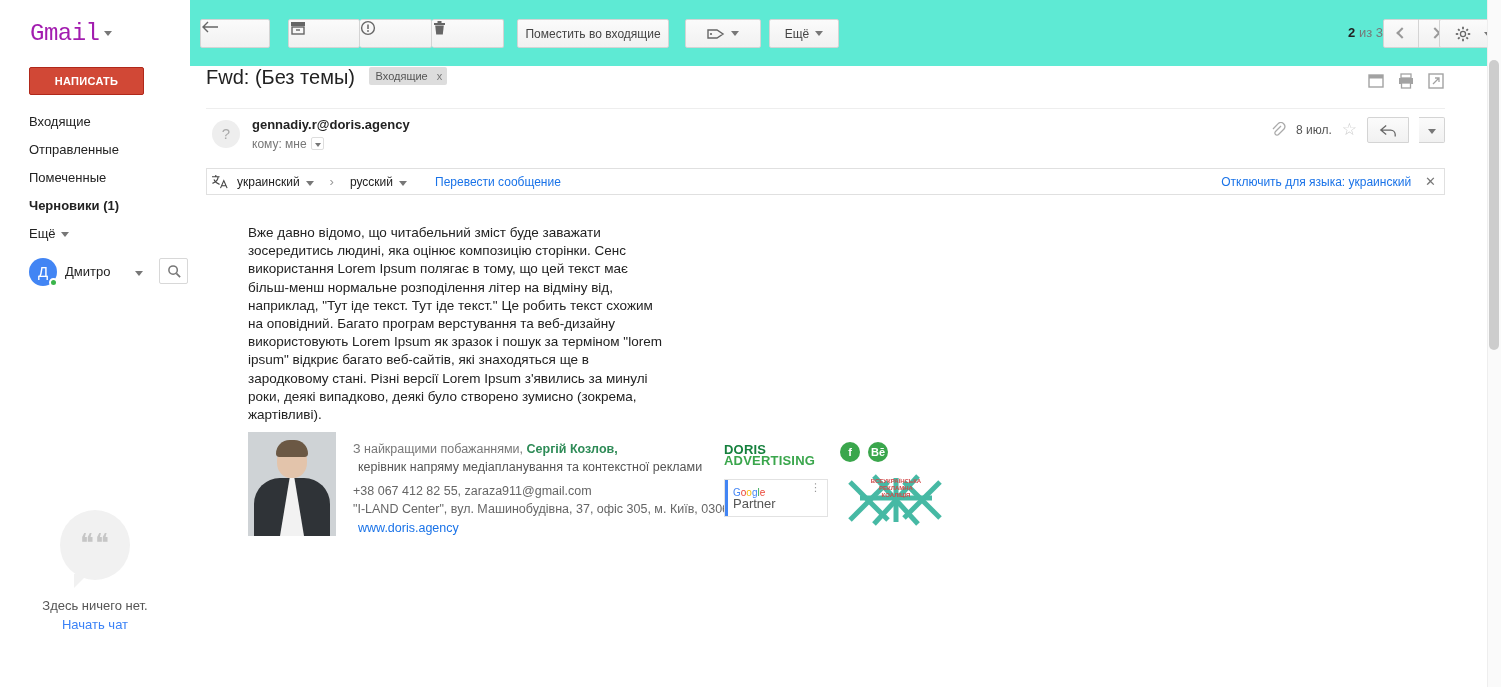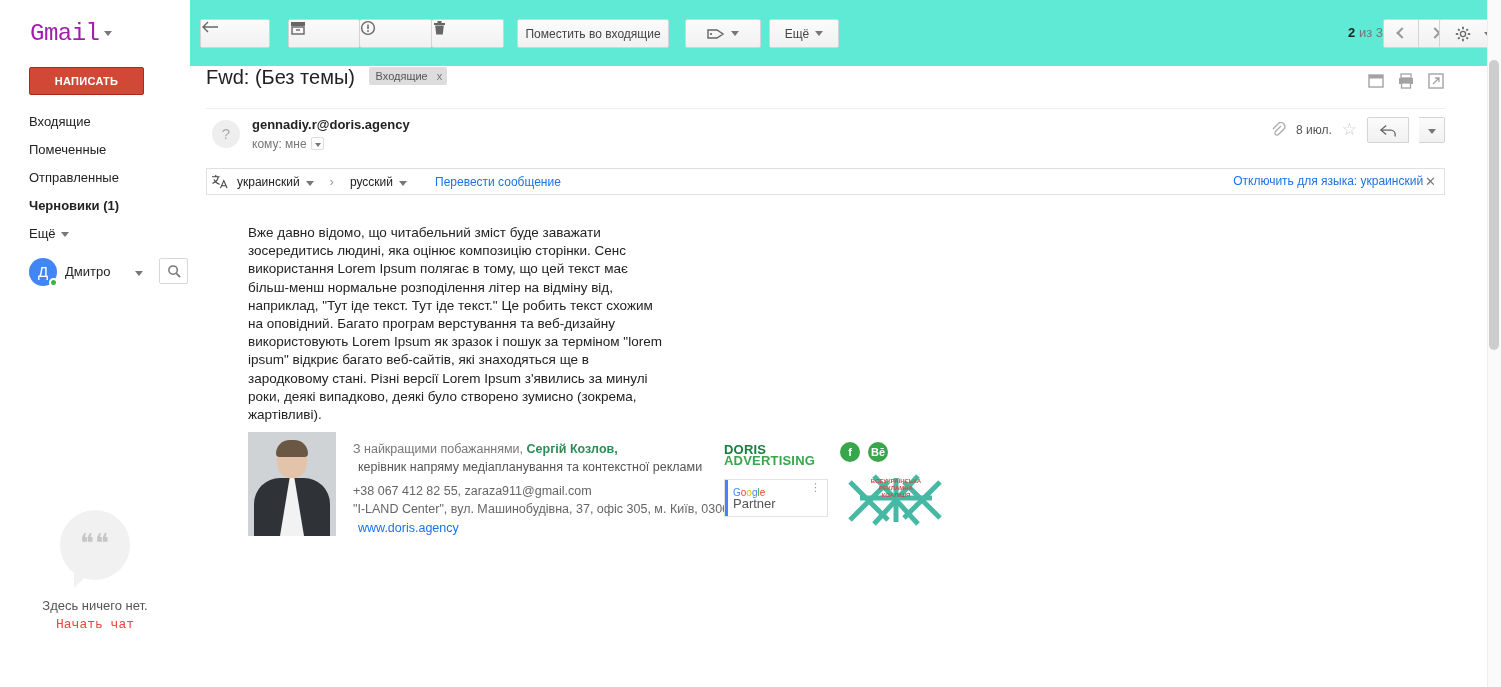--- a/index.html
+++ b/index.html
@@ -84,21 +84,21 @@
   .hangouts-bubble::after {
     content: ""; position: absolute; left: 14px; bottom: -8px;
     border-top: 14px solid #f1f1f1; border-right: 14px solid transparent;
   }
   .hangouts-quote {
     position: absolute; left: 0; right: 0; top: 24px;
     font-size: 26px; color: #c6c6c6; font-family: "Liberation Serif", serif;
     line-height: 20px; letter-spacing: 1px;
   }
   .hangouts-empty { font-size: 13px; color: #555; margin-bottom: 4px; }
-  .hangouts-start { font-size: 13px; color: #ef4444; cursor: pointer; font-family: Liberation Mono, monospace; }
+  .hangouts-start { font-size: 13px; color: #3b82f6; cursor: pointer; }
 
   
   .toolbar {
     position: absolute; left: 190px; top: 0; right: 0; height: 66px;
     background: #5eead4;
   }
   .tb-btn {
     position: absolute; top: 19px; height: 29px;
     background: linear-gradient(#fbfbfb, #f1f1f1);
     border: 1px solid #d4d4d4; border-radius: 2px;
@@ -202,21 +202,21 @@
   
   .translate-bar {
     position: absolute; left: 206px; top: 168px; right: 56px; height: 27px;
     border: 1px solid #e0e0e0; background: #fff;
     display: flex; align-items: center; font-size: 12px; color: #333;
   }
   .tr-icon { width: 26px; display: flex; justify-content: center; align-items: center; color: #555; }
   .tr-lang { padding: 0 4px; cursor: pointer; color: #222; }
   .tr-arrow { color: #999; margin: 0 12px; font-size: 13px; }
   .tr-link { color: #1a73e8; cursor: pointer; margin-left: 24px; }
-  .tr-right { margin-left: auto; display: flex; gap: 2px; padding-right: 8px; }
+  .tr-right { margin-left: auto; display: flex; align-items: center; gap: 14px; padding-right: 8px; }
   .tr-off { color: #1a73e8; cursor: pointer; }
   .tr-close { color: #777; cursor: pointer; font-size: 13px; }
 
   
   .body-text {
     position: absolute; left: 248px; top: 224px; width: 420px;
     font-size: 13.5px; line-height: 18.2px; color: #222;
   }
 
   
@@ -299,22 +299,22 @@
 
   <div class="sidebar">
     <div class="gmail-logo">
       <span>Gmail</span><span class="gmail-caret"></span>
     </div>
 
     <button class="compose-btn">НАПИСАТЬ</button>
 
     <div class="nav">
       <div class="nav-item">Входящие</div>
+      <div class="nav-item">Отправленные</div>
       <div class="nav-item">Помеченные</div>
-      <div class="nav-item">Отправленные</div>
       <div class="nav-item bold">Черновики (1)</div>
       <div class="nav-item">
         <span>Ещё</span><span class="mini-caret"></span>
       </div>
     </div>
 
     <div class="user-row">
       <div class="avatar">Д</div>
       <div class="avatar-dot"></div>
       <div class="user-name">Дмитро</div>

